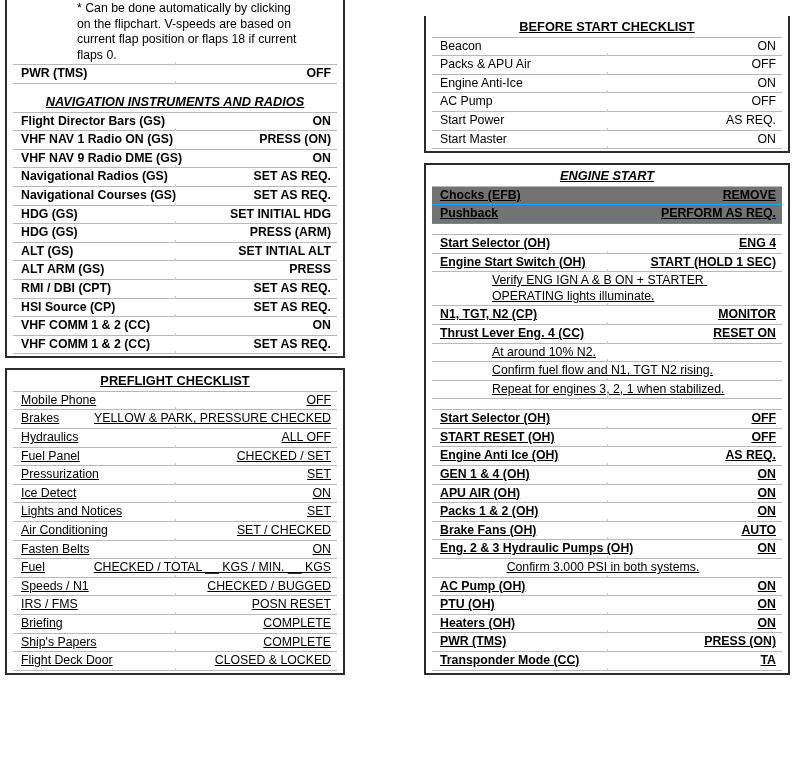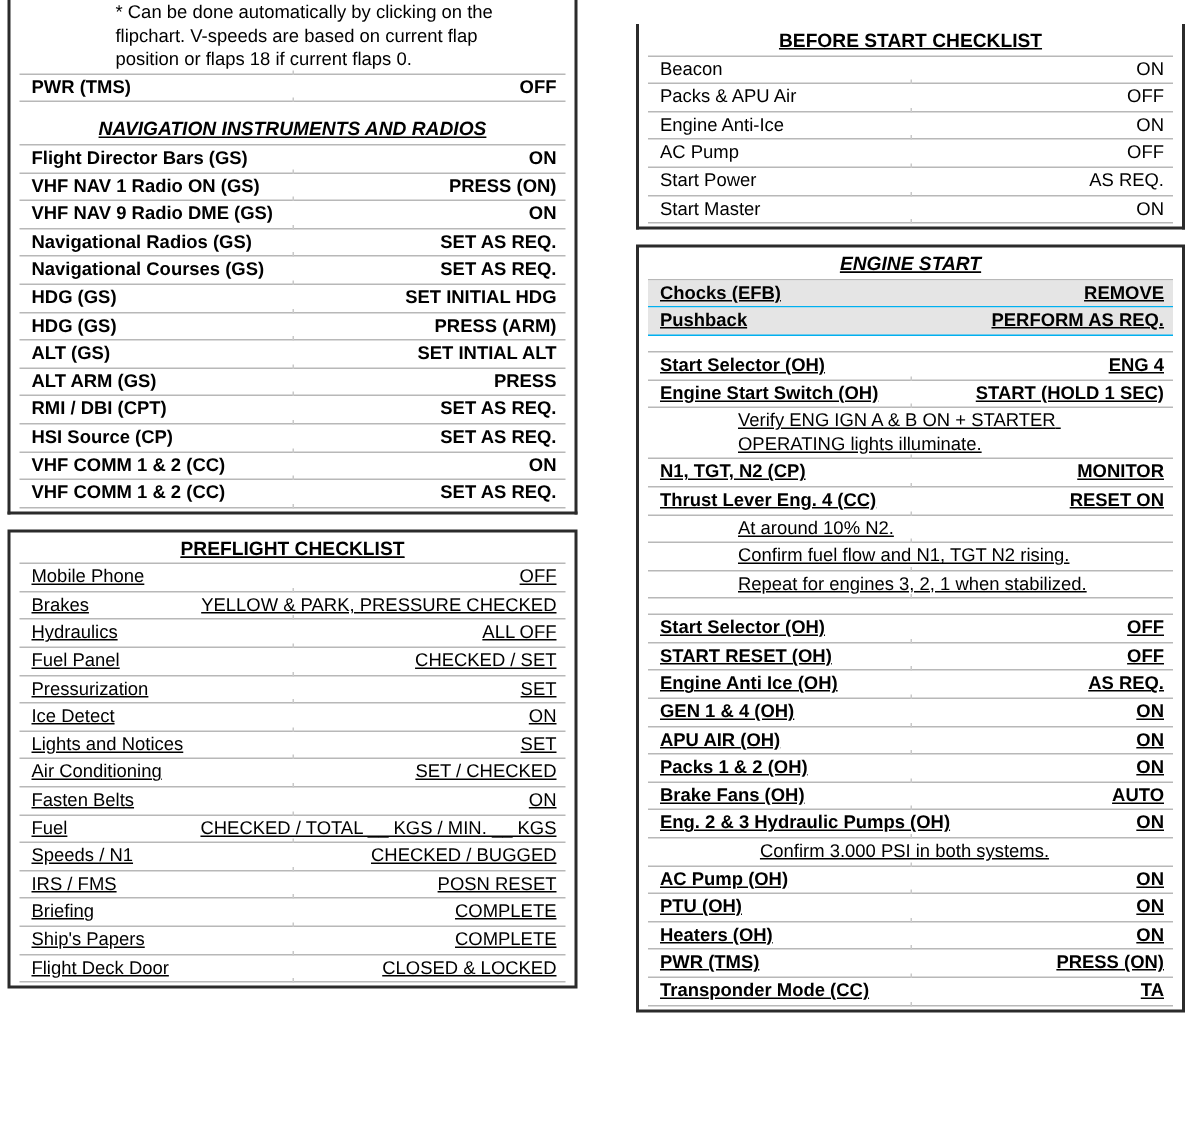--- a/index.html
+++ b/index.html
@@ -20,21 +20,21 @@
     position: absolute;
     left: 0; top: 0;
     width: 800px;
     height: 762px;
   }
 
   .col-left {
     position: absolute;
     left: 5px;
     top: 0px;
-    width: 380px;
+    width: 340px;
   }
   .col-right {
     position: absolute;
     left: 424px;
     top: 16px;
     width: 366px;
   }
 
   .panel {
     border: 2px solid #2b2b2b;
@@ -135,21 +135,21 @@
 
   
   .row.spacer {
     border-bottom: 1px solid #b8b8b8;
     height: 10px;
     padding: 0;
   }
   .row.spacer::after { display: none; }
 
   .row.hl {
-    background: #e5e5e5;
+    background: #737373;
     border-bottom: 1px solid #00b0f0;
     gap: 12px;
   }
   .row.hl::after { display: none; }
 </style>
 </head>
 <body>
 
 <div class="page">
 

